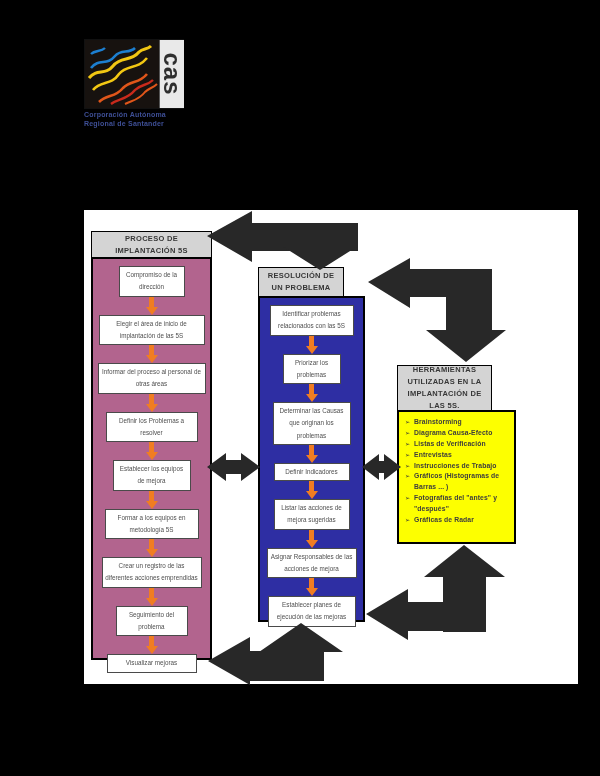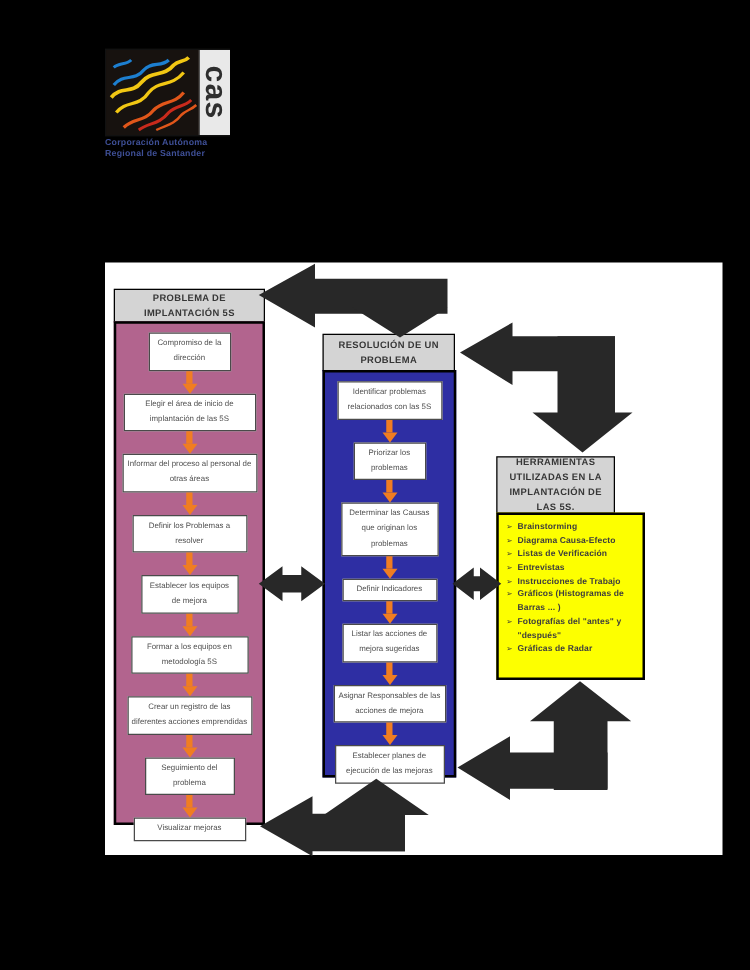--- a/index.html
+++ b/index.html
@@ -49,21 +49,21 @@
   #process-body .step:nth-of-type(2){width:106px;}
   #process-body .step:nth-of-type(3){width:108px;}
   #process-body .step:nth-of-type(4){width:92px;}
   #process-body .step:nth-of-type(5){width:78px;}
   #process-body .step:nth-of-type(6){width:94px;}
   #process-body .step:nth-of-type(7){width:100px;}
   #process-body .step:nth-of-type(8){width:72px;}
   #process-body .step:nth-of-type(9){width:90px;}
 
   
-  #resolution-header{left:258px;top:267px;width:106px;height:30px;}
+  #resolution-header{left:258px;top:267px;width:86px;height:30px;}
   #resolution-body{left:258px;top:296px;width:107px;height:326px;background:var(--resolution-fill,#2e2ea3);}
   #resolution-body .step:nth-of-type(1){width:84px;}
   #resolution-body .step:nth-of-type(2){width:58px;}
   #resolution-body .step:nth-of-type(3){width:78px;}
   #resolution-body .step:nth-of-type(4){width:76px;}
   #resolution-body .step:nth-of-type(5){width:76px;}
   #resolution-body .step:nth-of-type(6){width:90px;}
   #resolution-body .step:nth-of-type(7){width:88px;}
 
   
@@ -97,21 +97,21 @@
       <span id="cas-word">cas</span>
     </div>
   </div>
   <div id="logo-caption">
     <div>Corporación Autónoma</div>
     <div>Regional de Santander</div>
   </div>
 
   <div id="paper"></div>
 
-  <div id="process-header" class="col-header">PROBLEMA DE IMPLANTACIÓN 5S</div>
+  <div id="process-header" class="col-header">PROCESO DE IMPLANTACIÓN 5S</div>
   <div id="process-body" class="col-body">
       <div class="step">Compromiso de la dirección</div>
       <span class="conn"></span>
       <div class="step">Elegir el área de inicio de implantación de las 5S</div>
       <span class="conn"></span>
       <div class="step">Informar del proceso al personal de otras áreas</div>
       <span class="conn"></span>
       <div class="step">Definir los Problemas a resolver</div>
       <span class="conn"></span>
       <div class="step">Establecer los equipos de mejora</div>

